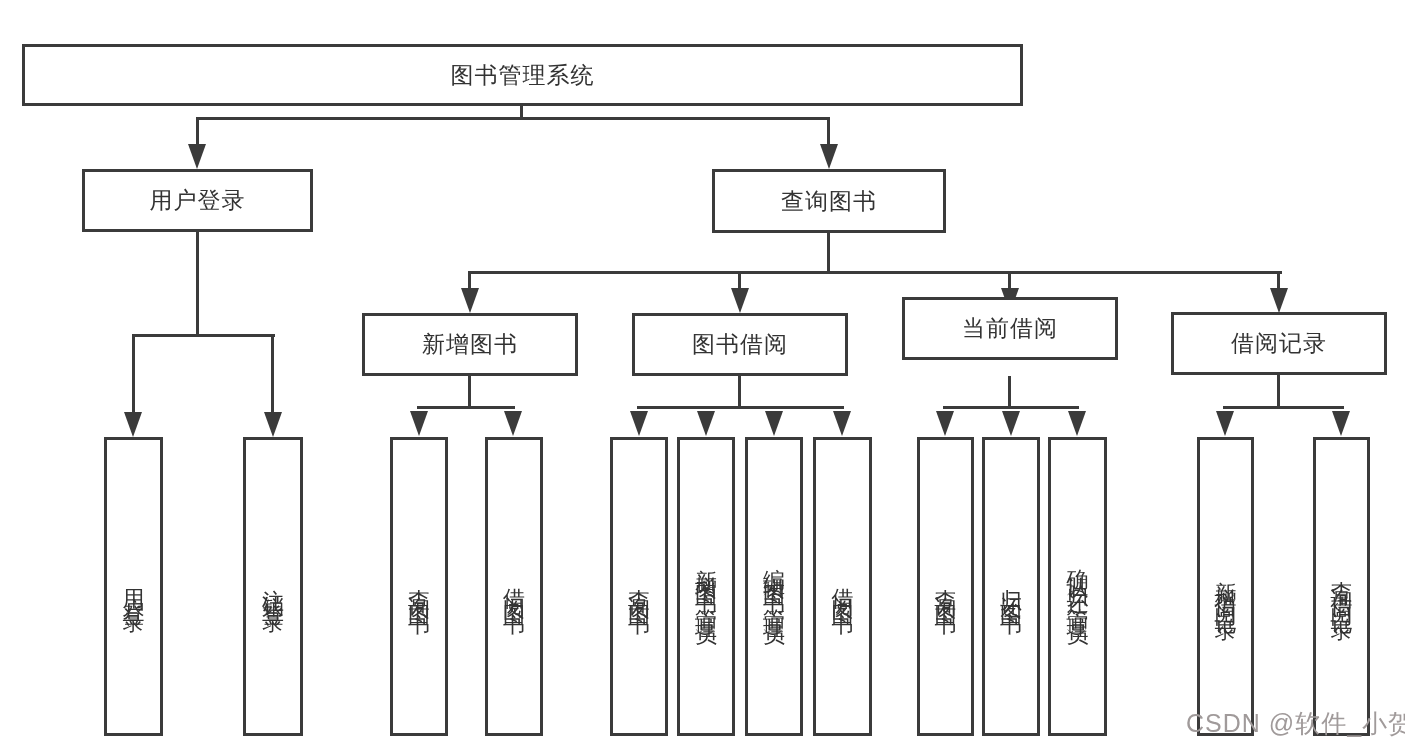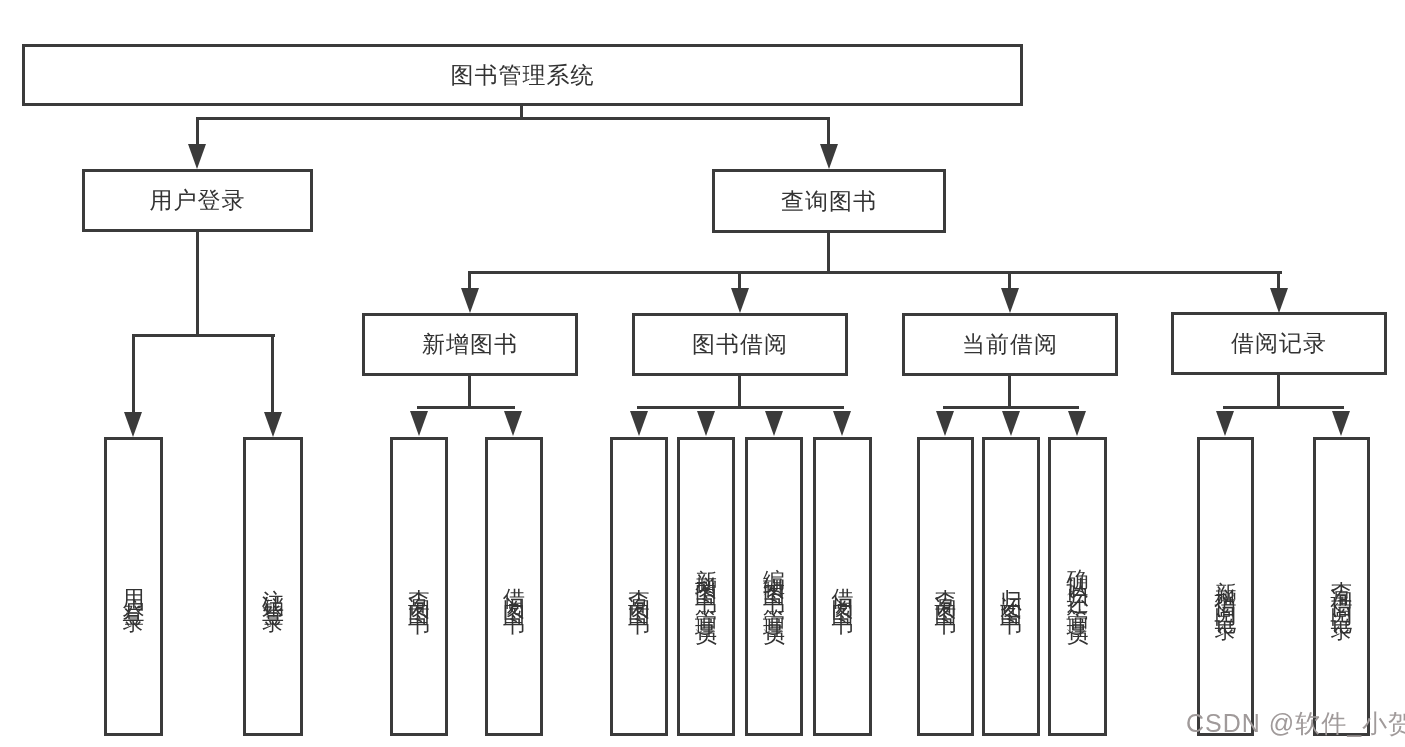--- a/index.html
+++ b/index.html
@@ -92,21 +92,21 @@
   <div class="node" style="left:712px;top:169px;width:234px;height:64px;">
     <span class="h-label">查询图书</span>
   </div>
 
   <div class="node" style="left:362px;top:313px;width:216px;height:63px;">
     <span class="h-label">新增图书</span>
   </div>
   <div class="node" style="left:632px;top:313px;width:216px;height:63px;">
     <span class="h-label">图书借阅</span>
   </div>
-  <div class="node" style="left:902px;top:313px;width:216px;height:63px;">
+  <div class="node" style="left:902px;top:297px;width:216px;height:63px;">
     <span class="h-label">当前借阅</span>
   </div>
   <div class="node" style="left:1171px;top:312px;width:216px;height:63px;">
     <span class="h-label">借阅记录</span>
   </div>
 
   <div class="node" style="left:104px;top:437px;width:59px;height:299px;">
     <span class="v-label">用户登录</span>
   </div>
   <div class="node" style="left:243px;top:437px;width:60px;height:299px;">

